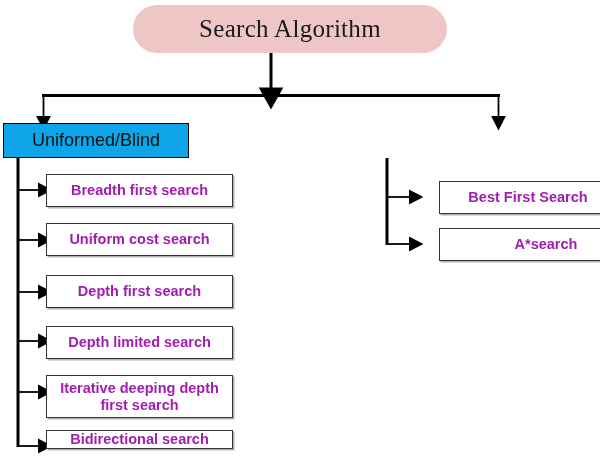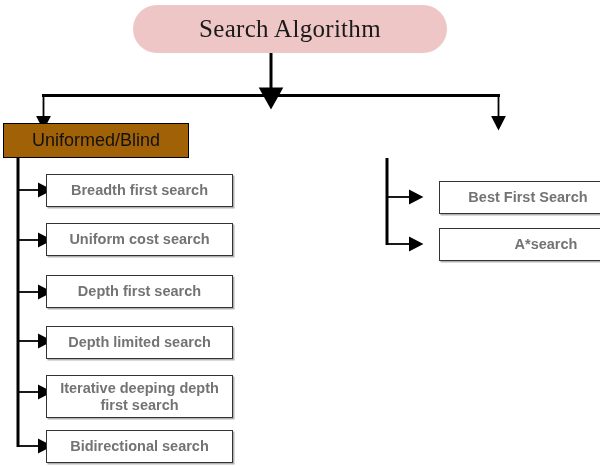--- a/index.html
+++ b/index.html
@@ -37,42 +37,42 @@
     height: 48px;
     background: #efc6c6;
     border-radius: 24px;
     font-family: Liberation Serif, serif;
     font-size: 25px;
     color: #1a1a1a;
     letter-spacing: 0.3px;
   }
   .cat-node {
     height: 35px;
-    background: #a16207;
+    background: #0ea5e9;
     border: 1.5px solid #000000;
     font-size: 18px;
     color: #111111;
   }
   .cat-left {
     left: 3px;
     top: 123px;
     width: 186px;
   }
   .cat-right {
     left: 372px;
     top: 123px;
     width: 181px;
   }
   .leaf-node {
     background: #ffffff;
     border: 1.5px solid #333333;
     box-shadow: 1.5px 1.5px 0 rgba(0,0,0,0.30);
     font-size: 14.5px;
     font-weight: bold;
-    color: #737373;
+    color: #a21caf;
     line-height: 1.15;
     padding: 0 4px;
   }
   .leaf-left {
     left: 46px;
     width: 187px;
   }
   .leaf-right {
     left: 439px;
     width: 178px;
@@ -132,21 +132,21 @@
   </div>
   <div class="node leaf-node leaf-left" style="top:275px;height:33px;">
     <span>Depth first search</span>
   </div>
   <div class="node leaf-node leaf-left" style="top:326px;height:33px;">
     <span>Depth limited search</span>
   </div>
   <div class="node leaf-node leaf-left" style="top:375px;height:43px;">
     <span>Iterative deeping depth first search</span>
   </div>
-  <div class="node leaf-node leaf-left" style="top:430px;height:33px;">
+  <div class="node leaf-node leaf-left" style="top:430px;height:19px;">
     <span>Bidirectional search</span>
   </div>
 
   <div class="node leaf-node leaf-right" style="top:181px;height:33px;">
     <span>Best First Search</span>
   </div>
   <div class="node leaf-node leaf-right" style="top:228px;height:33px;padding-left:40px;">
     <span>A*search</span>
   </div>
 

